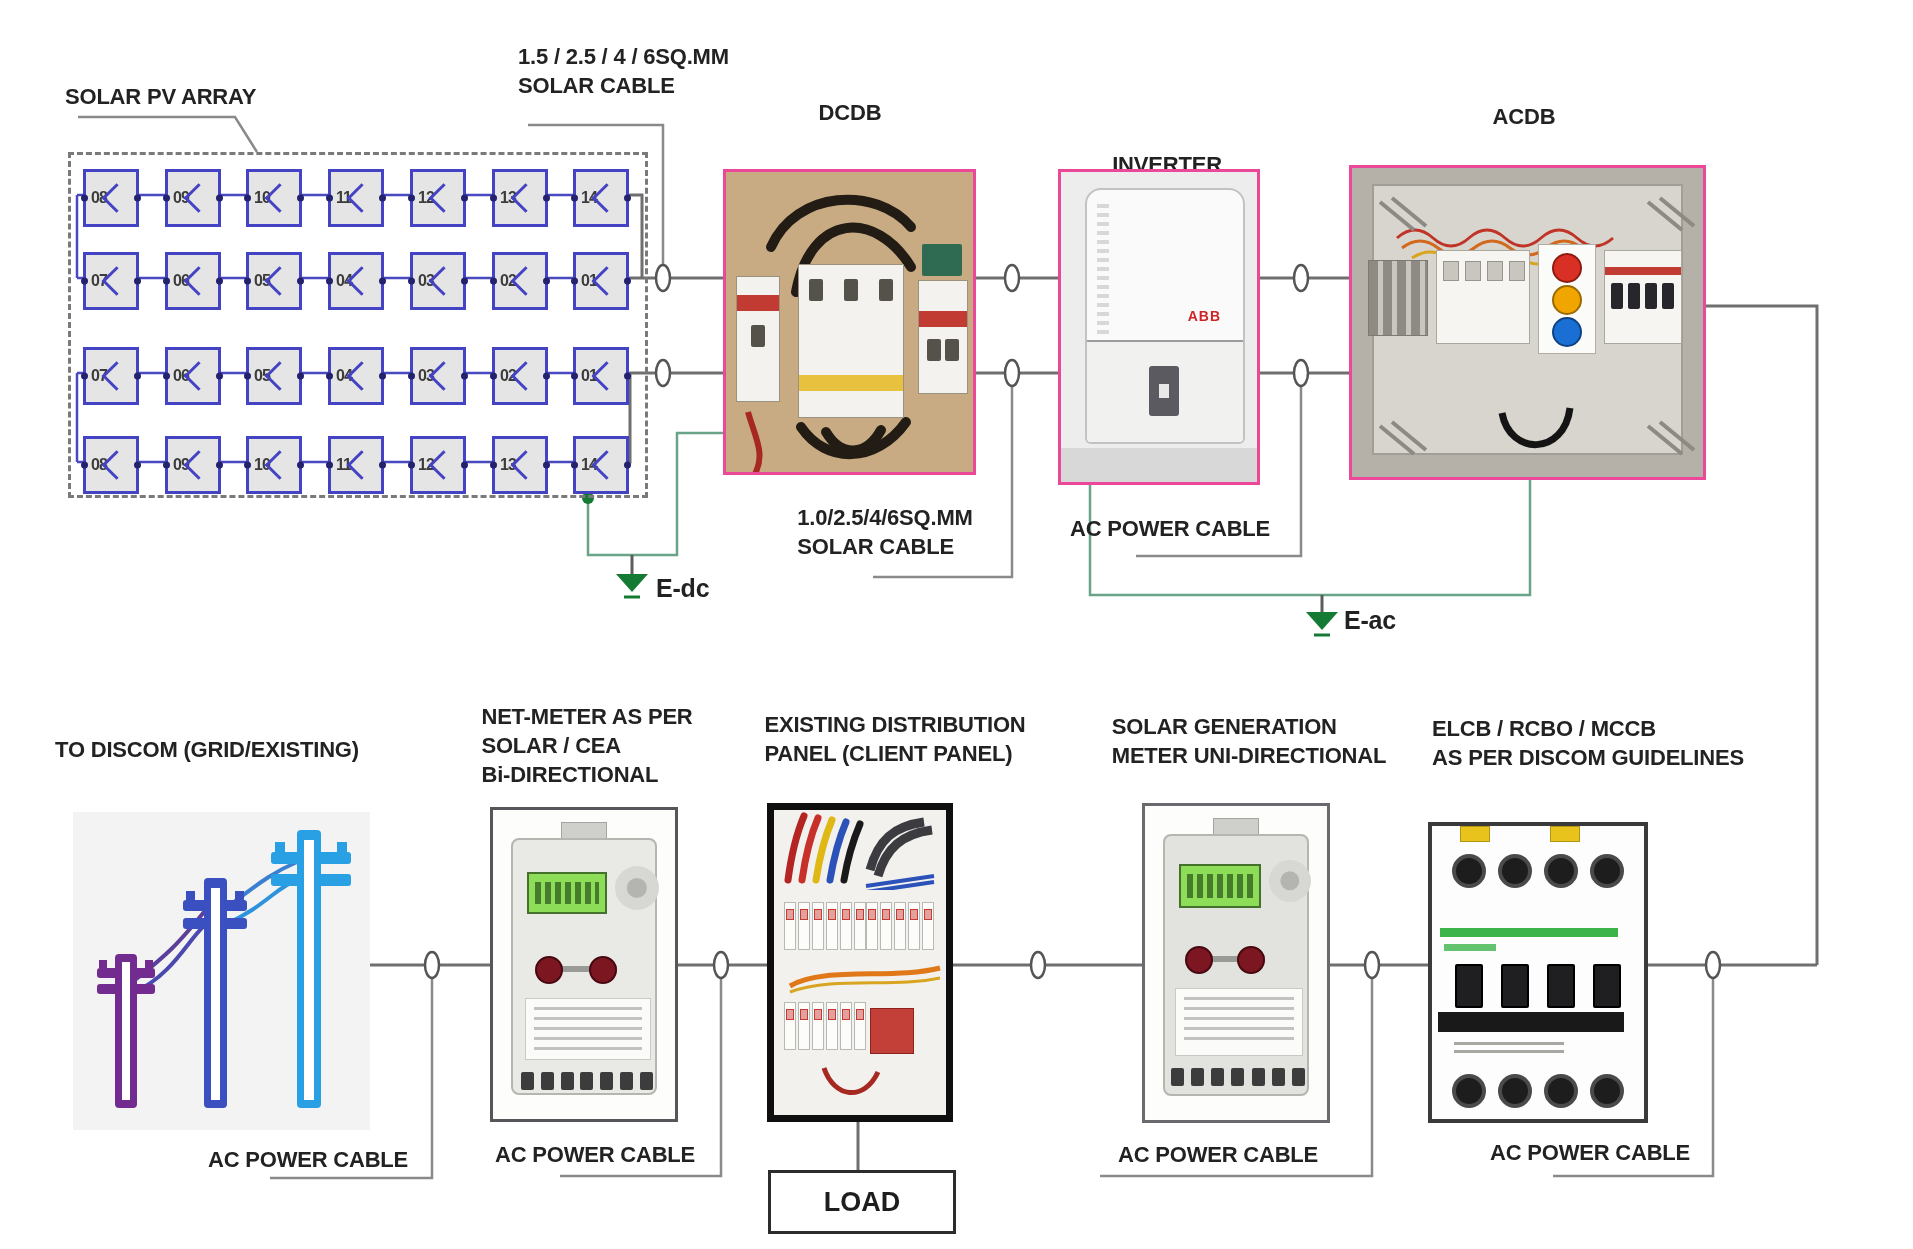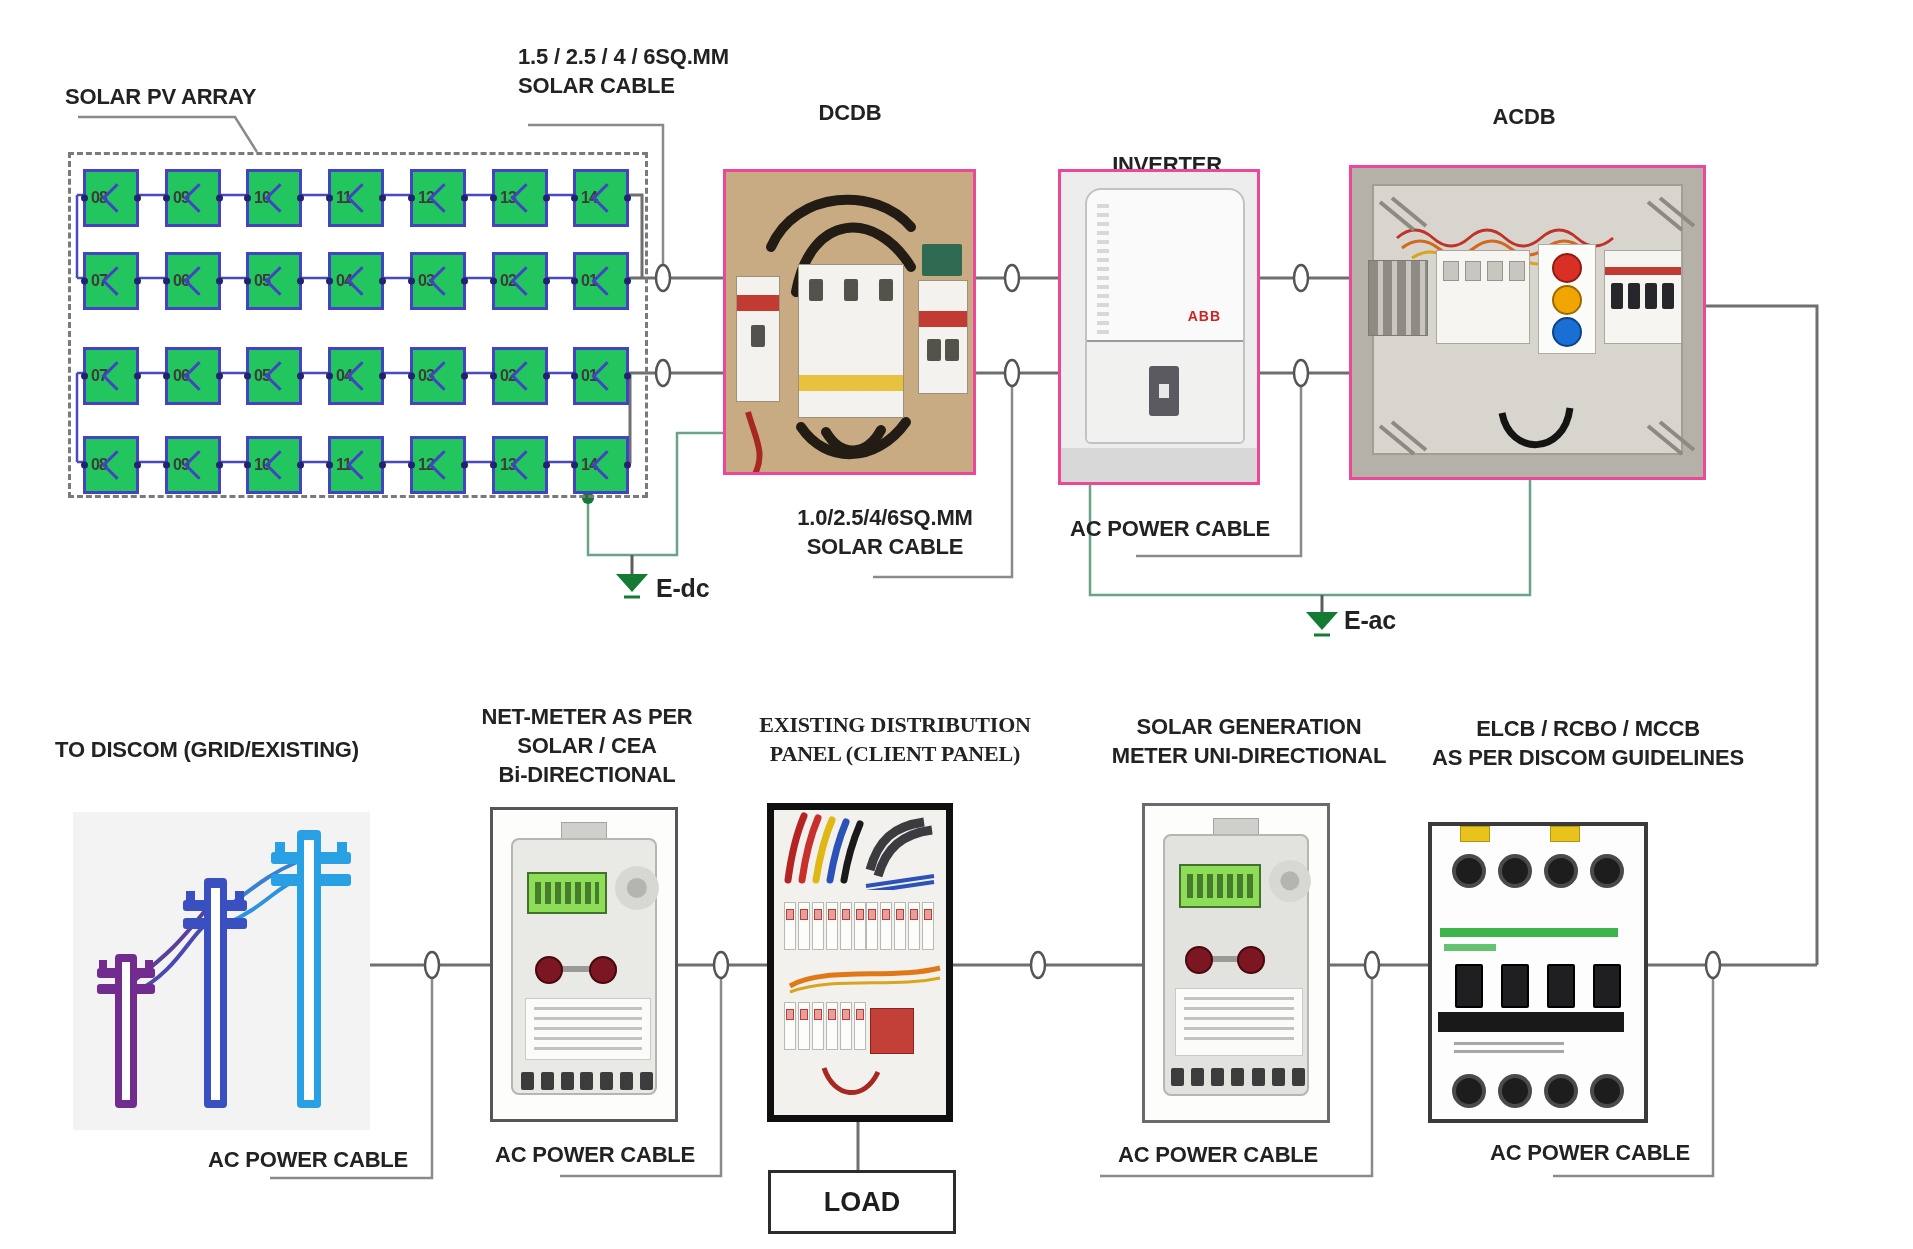--- a/index.html
+++ b/index.html
@@ -4,27 +4,27 @@
 <style>
   html,body{margin:0;padding:0;background:#fff;}
   .canvas{position:relative;width:1913px;height:1249px;background:#ffffff;
           font-family:"Liberation Sans",sans-serif;overflow:hidden;}
   svg{display:block;}
   .wires{position:absolute;left:0;top:0;}
 
   
   .lbl{position:absolute;font-weight:700;color:#222;letter-spacing:-0.2px;
        font-size:22px;line-height:29px;white-space:nowrap;}
-  .lbl.ctr{transform:translateX(-50%);text-align:center;}
+  .lbl.ctr{transform:translateX(-50%);text-align:left;}
 
   
   .pv-box{position:absolute;left:68px;top:152px;width:580px;height:346px;
           border:3px dashed #7a7a7a;box-sizing:border-box;background:transparent;}
   .pv{position:absolute;width:56px;height:58px;border:3px solid #4343c4;
-      background:#22c55e;box-sizing:border-box;}
+      background:#e5e5e5;box-sizing:border-box;}
   .pv .num{position:absolute;left:5px;top:50%;transform:translateY(-50%);
       font-weight:700;font-size:16px;color:#3c3c3c;letter-spacing:-1px;}
   .pv .chev{position:absolute;right:9px;top:50%;width:18px;height:18px;
       border-left:3px solid #4343c4;border-bottom:3px solid #4343c4;
       transform:translateY(-50%) rotate(45deg);}
   .pv::before,.pv::after{content:"";position:absolute;top:50%;width:7px;height:7px;
       border-radius:50%;background:#22226e;transform:translateY(-50%);}
   .pv::before{left:-5px;}
   .pv::after{right:-5px;}
 
@@ -411,21 +411,21 @@
   </div>
 
   <div class="lbl ctr" style="left:207px;top:735px;">TO DISCOM (GRID/EXISTING)</div>
 
   <div class="lbl ctr" style="left:587px;top:702px;">
     <div>NET-METER AS PER</div>
     <div>SOLAR / CEA</div>
     <div>Bi-DIRECTIONAL</div>
   </div>
 
-  <div class="lbl ctr" style="left:895px;top:710px;font-family:Liberation Serif, serif;">
+  <div class="lbl ctr" style="left:895px;top:710px;">
     <div>EXISTING DISTRIBUTION</div>
     <div>PANEL (CLIENT PANEL)</div>
   </div>
 
   <div class="lbl ctr" style="left:1249px;top:712px;">
     <div>SOLAR GENERATION</div>
     <div>METER UNI-DIRECTIONAL</div>
   </div>
 
   <div class="lbl ctr" style="left:1588px;top:714px;">

